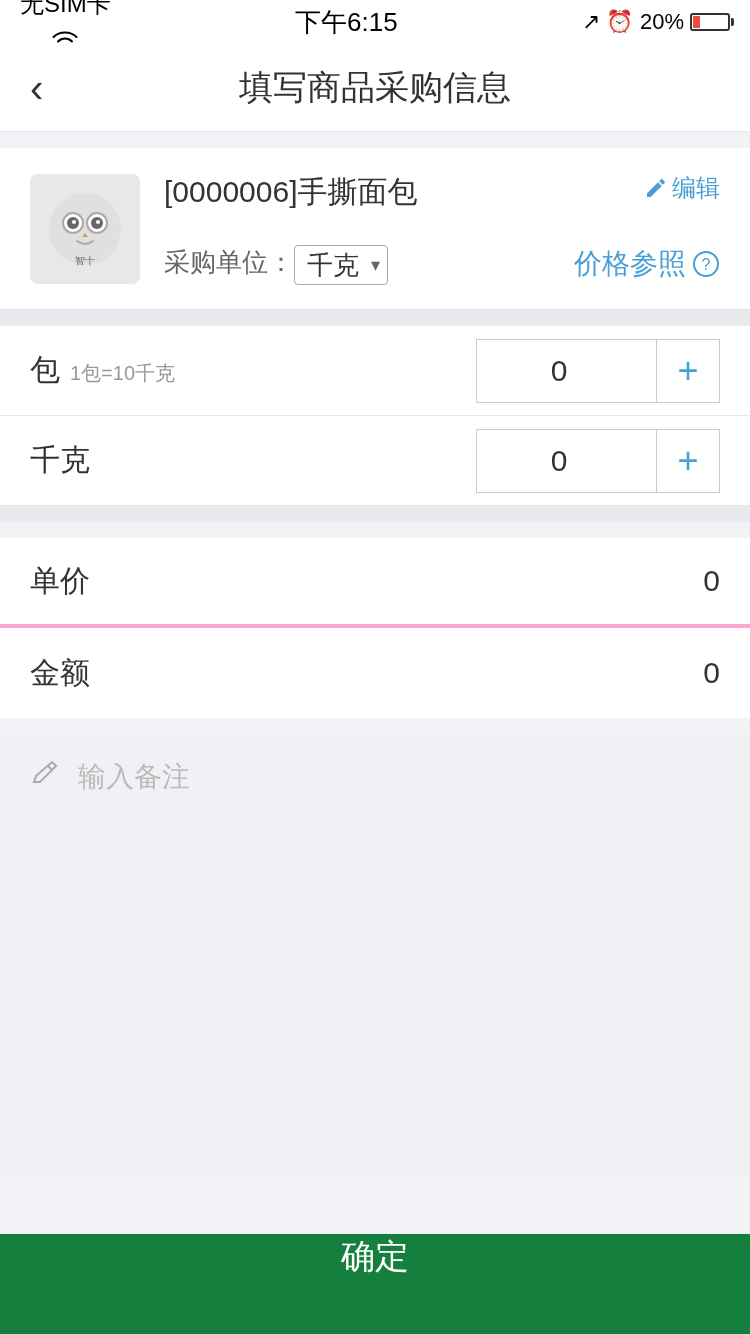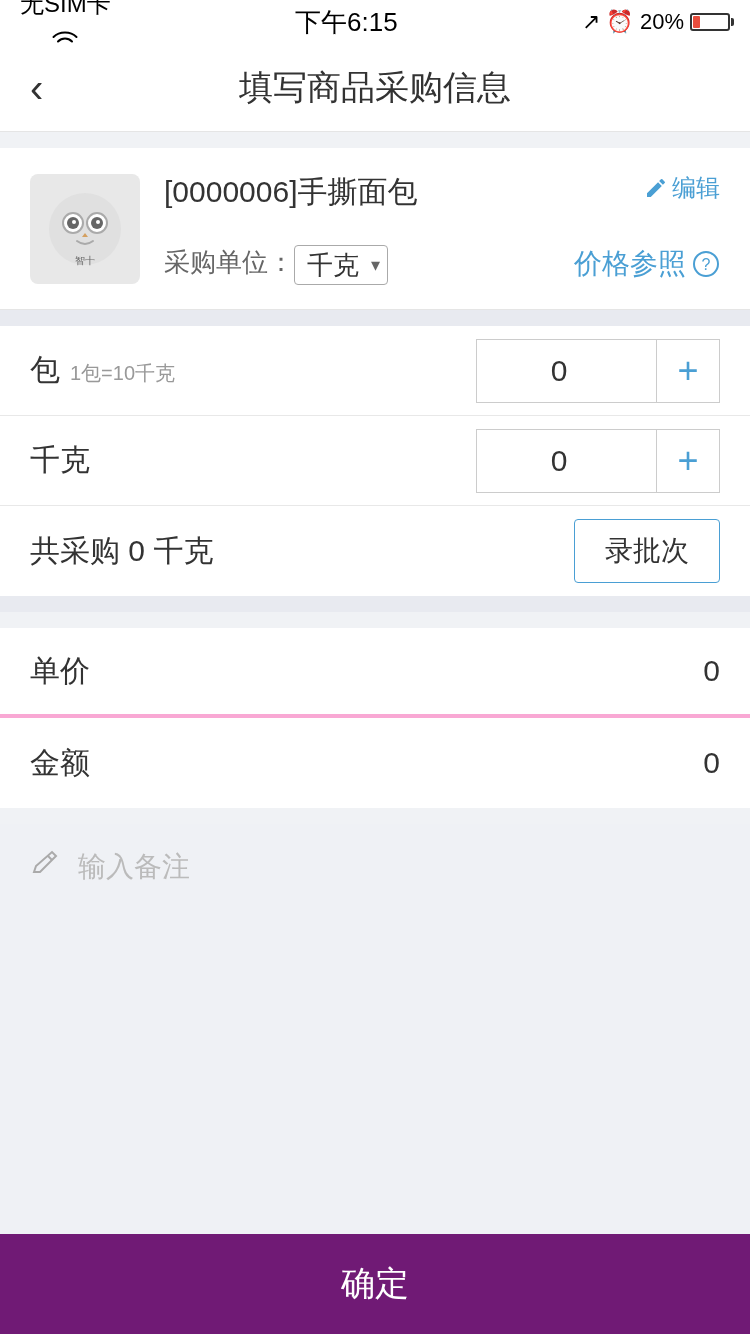--- a/index.html
+++ b/index.html
@@ -237,27 +237,27 @@
     .notes-icon { color: #aaa; font-size: 30px; }
     .notes-placeholder { font-size: 28px; color: #bbb; }
 
     
     .confirm-btn {
       position: fixed;
       bottom: 0;
       left: 0;
       width: 750px;
       height: 100px;
-      background: #701a75;
+      background: #15803d;
       color: #fff;
       font-size: 34px;
       border: none;
       cursor: pointer;
       display: flex;
-      align-items: center;
+      align-items: flex-start;
       justify-content: center;
     }
   </style>
 </head>
 <body>
 
 <div class="status-bar">
   <div class="status-left">
     <span>无SIM卡</span>
     <span>
@@ -350,30 +350,20 @@
   <div class="input-row">
     <div class="input-label">
       <span>千克</span>
     </div>
     <div class="input-right">
       <input class="qty-input" type="number" value="0" style="">
       <button class="plus-btn">+</button>
     </div>
   </div>
 
-  <div class="summary-row">
-    <div class="summary-text">
-      <span>共采购</span>
-      <span> </span>
-      <span>0</span>
-      <span> </span>
-      <span>千克</span>
-    </div>
-    <button class="batch-btn">录批次</button>
-  </div>
 </div>
 
 <div class="section-divider"></div>
 
 <div class="price-section">
   <div class="price-row">
     <span class="price-label">单价</span>
     <span class="price-value">0</span>
   </div>
   <div class="price-row">

